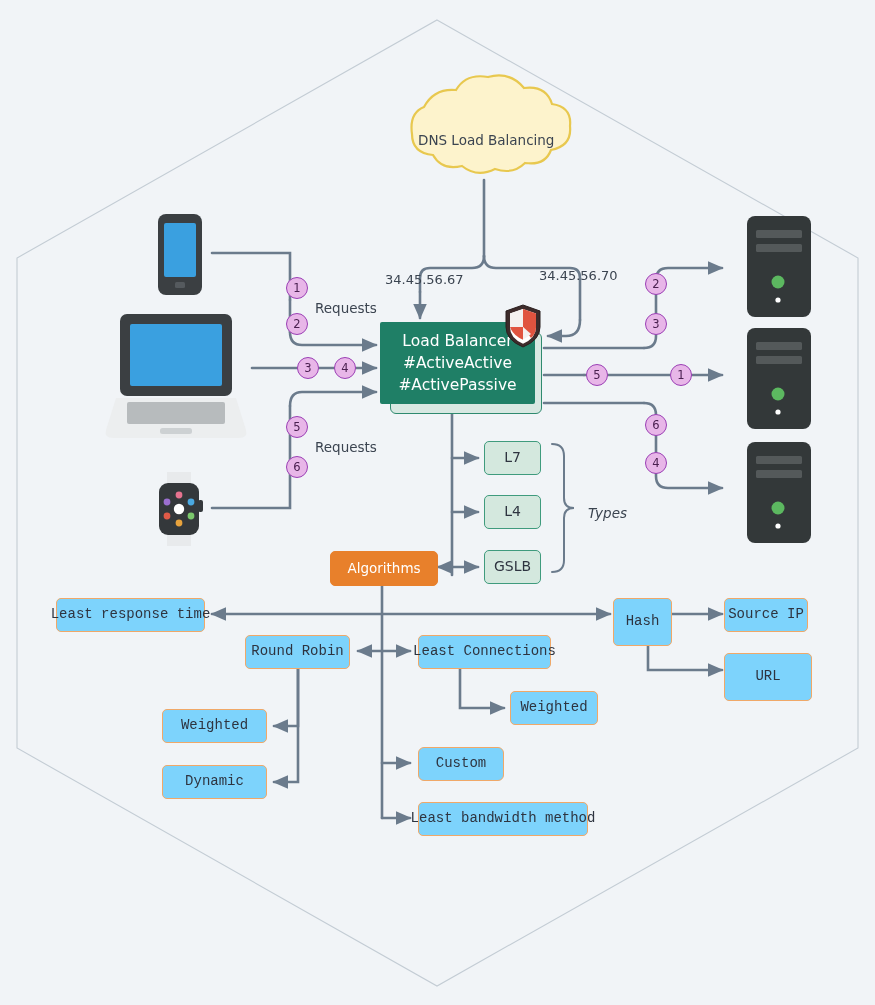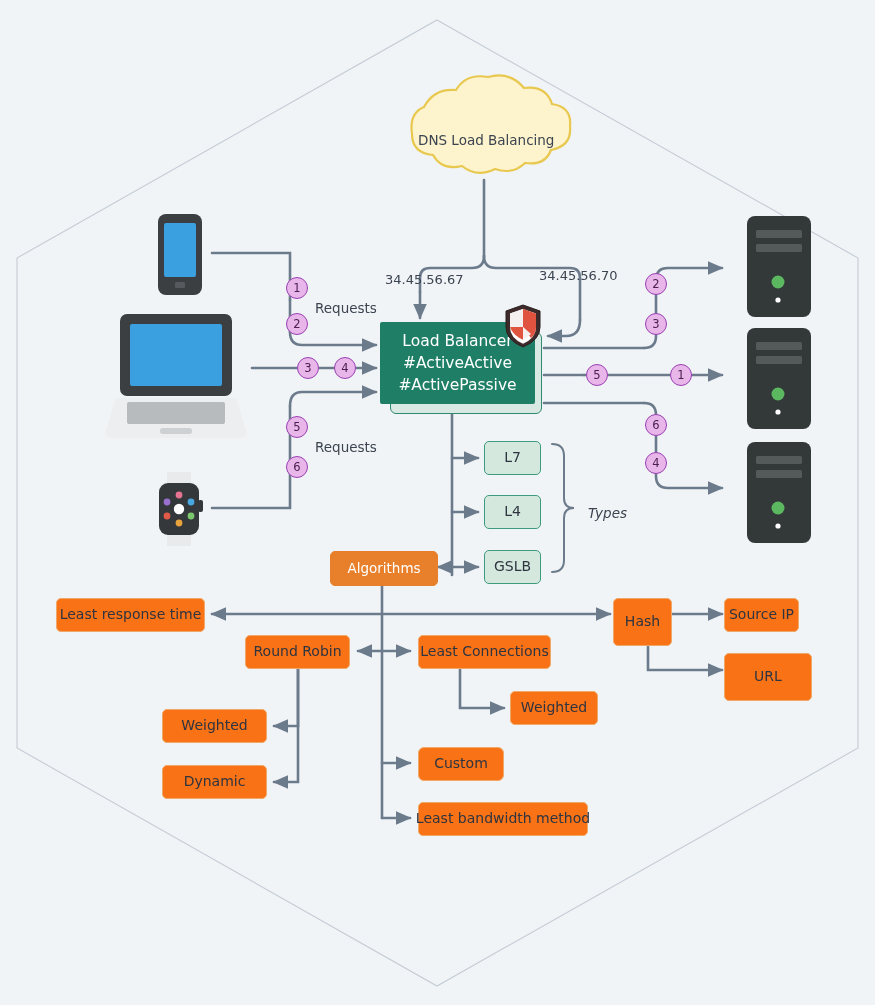--- a/index.html
+++ b/index.html
@@ -15,21 +15,21 @@
   .node {
     position: absolute;
     display: flex; align-items: center; justify-content: center;
     text-align: center;
     border-radius: 5px;
     font-size: 14px;
     color: #2e3440;
     line-height: 1.25;
     white-space: nowrap;
   }
-  .node.peach { background: #f97316; border: 1.4px solid #f0a868; }
+  .node.peach { background: #7dd3fc; border: 1.4px solid #f0a868; font-family: Liberation Mono, monospace; }
   .node.mint  { background: #d4e8de; border: 1.4px solid #3f9b7d; }
   .node.orange{ background: #e8802b; border: 1.4px solid #e8802b; color: #ffffff; }
 
   .lb-shadow {
     position: absolute;
     background: #d8e8e2;
     border: 1.5px solid #2f8a6f;
     border-radius: 6px;
   }
   .lb-main {
@@ -291,21 +291,21 @@
   </div>
 
   <div class="node peach" style="left:418px; top:802px; width:170px; height:34px;">
     <span>Least bandwidth method</span>
   </div>
 
   <div class="node peach" style="left:613px; top:598px; width:59px; height:48px;">
     <span>Hash</span>
   </div>
 
-  <div class="node peach" style="left:724px; top:598px; width:75px; height:34px;">
+  <div class="node peach" style="left:724px; top:598px; width:84px; height:34px;">
     <span>Source IP</span>
   </div>
 
   <div class="node peach" style="left:724px; top:653px; width:88px; height:48px;">
     <span>URL</span>
   </div>
 
 </div>
 
 </body></html>

